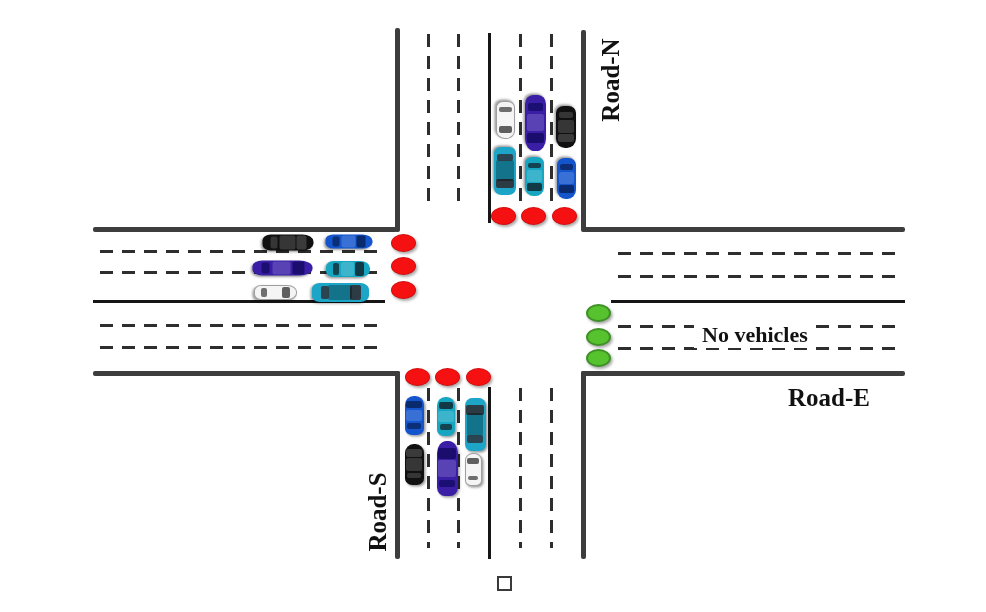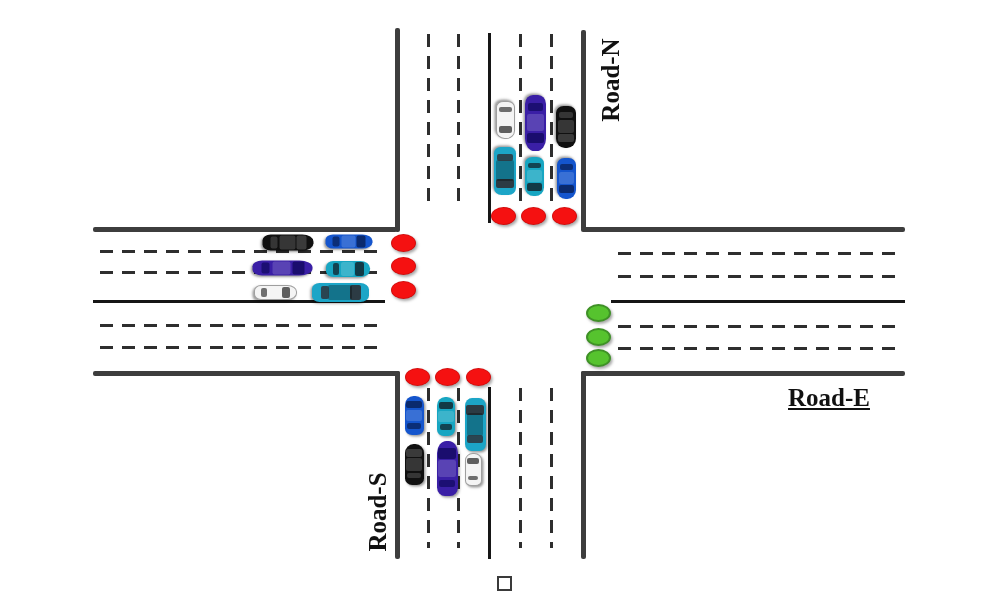--- a/index.html
+++ b/index.html
@@ -64,22 +64,23 @@
 
   <div class="edge" style="left:581px;top:227px;width:324px;height:5px;"></div>
   <div class="edge" style="left:581px;top:371px;width:324px;height:5px;"></div>
   <div class="cl" style="left:611px;top:300px;width:294px;height:3px;"></div>
   <div class="dh" style="left:618px;top:252px;width:280px;"></div>
   <div class="dh" style="left:618px;top:275px;width:280px;"></div>
   <div class="dh" style="left:618px;top:325px;width:280px;"></div>
   <div class="dh" style="left:618px;top:347px;width:280px;"></div>
 
   <div class="lbl lbl-vert" style="left:551px;top:65px;">Road-N</div>
-  <div class="lbl" style="left:788px;top:384px;text-decoration:underline;">Road-E</div>
+  <div class="lbl" style="left:788px;top:384px;">Road-E</div>
   <div class="lbl lbl-vert" style="left:318px;top:497px;">Road-S</div>
+  <div class="no-veh">No vehicles</div>
 
   <div id="vehicle-layer">
       <div class="car" style="left: 495.5px; top: 101px; width: 19px; height: 38px; background: rgb(244, 244, 244); border: 1px solid rgb(159, 159, 159); transform: rotate(180deg);">
         <i class="ws" style="background:#5f5f5f"></i>
         <i class="rf"></i>
         <i class="rw" style="background:#5f5f5f"></i>
       </div>
       <div class="car" style="left: 524.5px; top: 95px; width: 21px; height: 56px; background: rgb(58, 31, 166); transform: rotate(180deg);">
         <i class="ws" style="background:#1a0d6e"></i>
         <i class="rf"></i>

